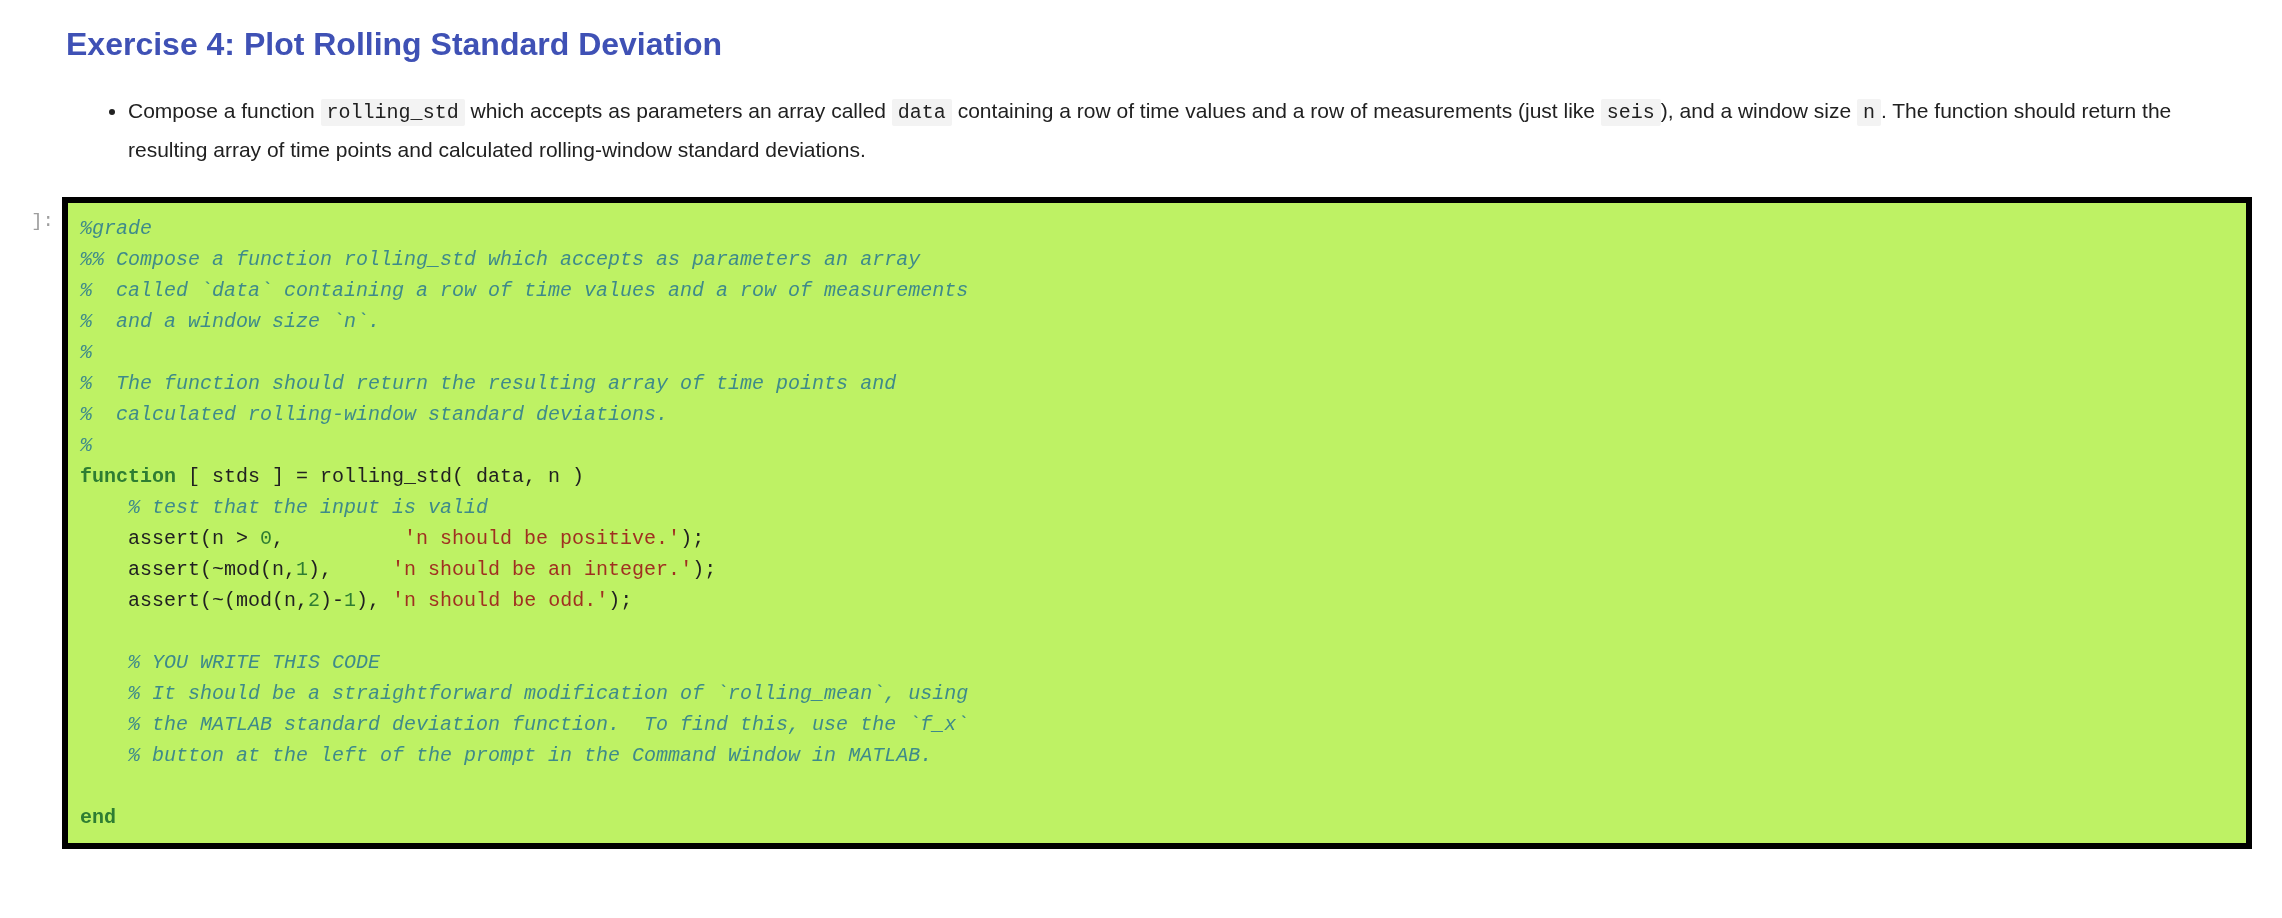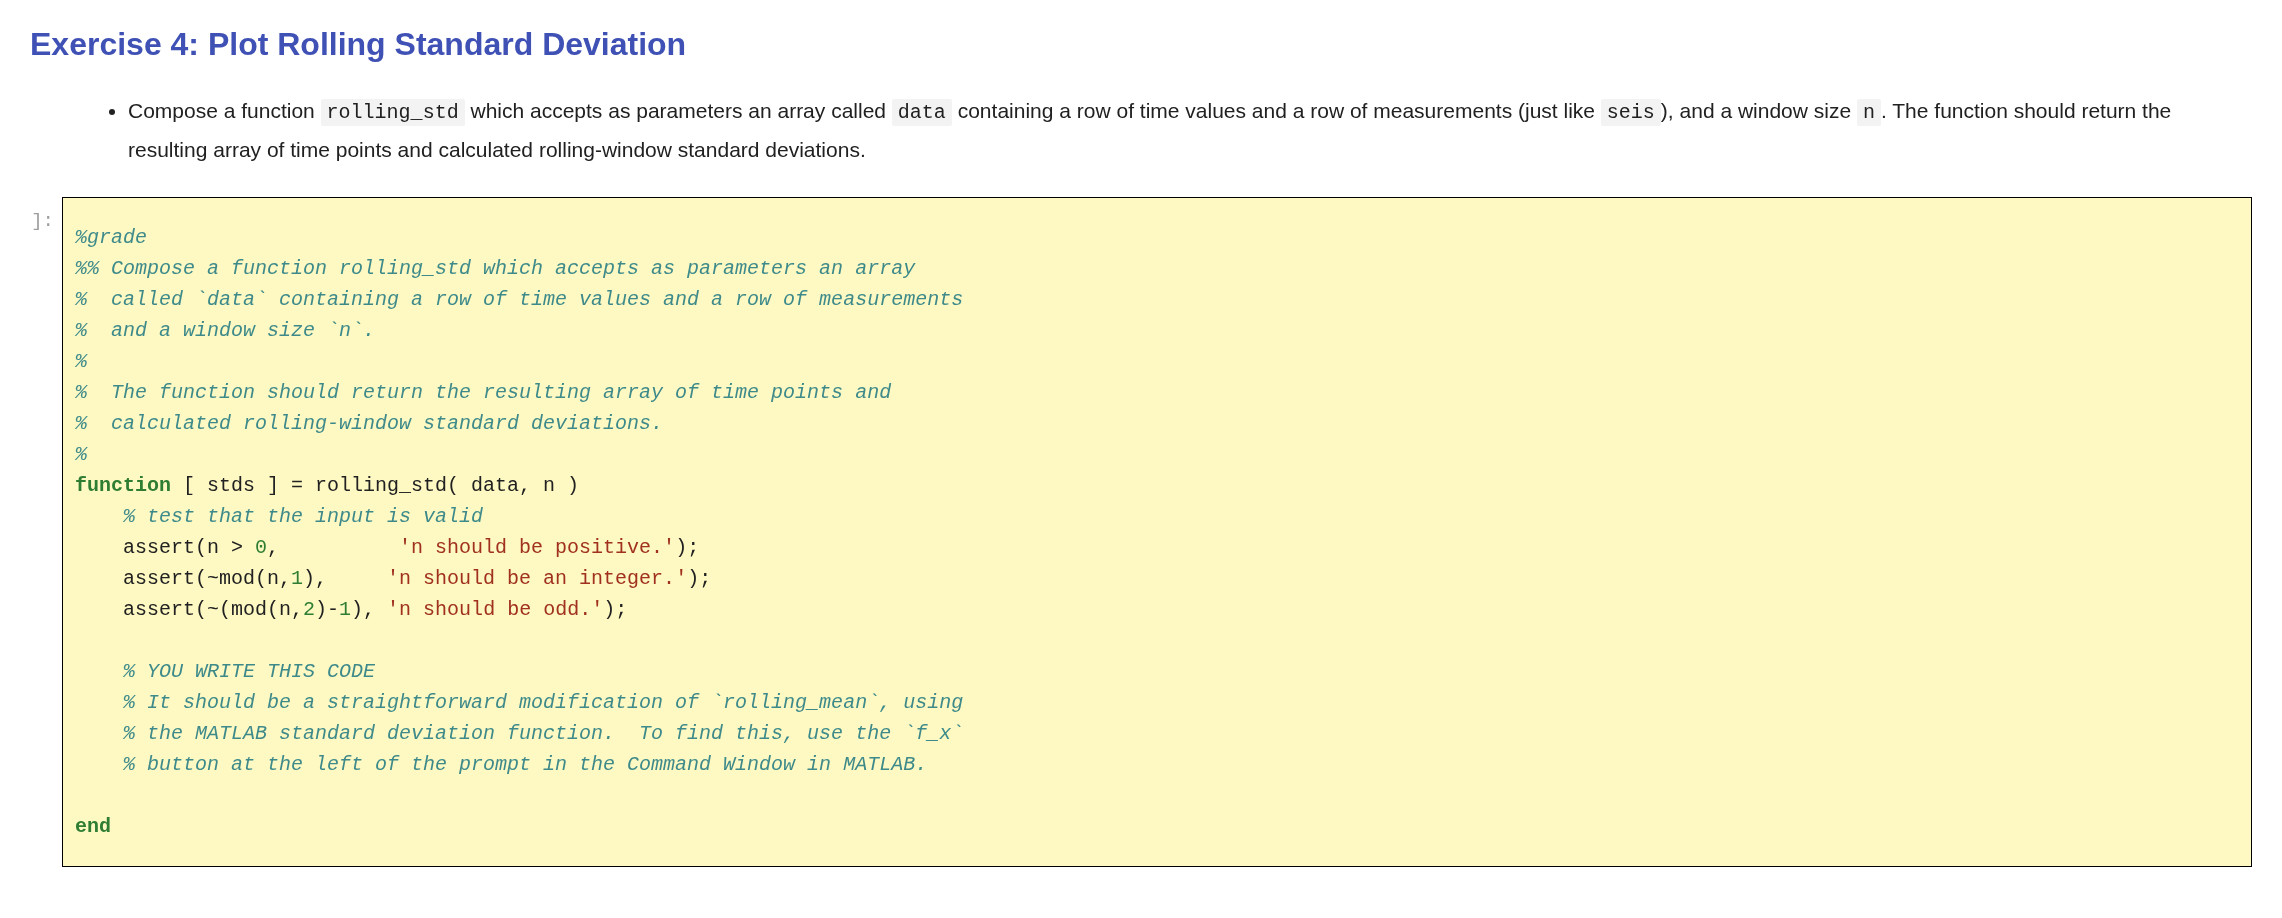--- a/index.html
+++ b/index.html
@@ -13,20 +13,21 @@
       color: #212121;
       font-size: 21px;
       line-height: 1.5;
       padding: 20px 30px;
     }
     .exercise-heading {
       color: #3f51b5;
       font-size: 32px;
       font-weight: 600;
       margin-bottom: 24px;
+      margin-left: 36px;
     }
     .description-block {
       margin-left: 70px;
       margin-bottom: 28px;
       margin-top: 24px;
     }
     .description-block ul {
       list-style-type: disc;
       padding-left: 28px;
     }
@@ -49,23 +50,23 @@
       font-family: "SFMono-Regular", Consolas, "Liberation Mono", Menlo, Courier, monospace;
       color: #9e9e9e;
       font-size: 19px;
       padding-top: 10px;
       padding-right: 8px;
       text-align: right;
       min-width: 32px;
       flex-shrink: 0;
     }
     .code-cell {
-      background: #fef9c3;
-      border: 1px solid #000000;
-      padding: 24px 12px;
+      background: #bef264;
+      border: 6px solid #000000;
+      padding: 10px 12px;
       font-family: "SFMono-Regular", Consolas, "Liberation Mono", Menlo, Courier, monospace;
       font-size: 20px;
       line-height: 1.55;
       white-space: pre;
       overflow-x: auto;
       flex: 1;
     }
     .tok-comment {
       color: #3e8a8a;
       font-style: italic;

